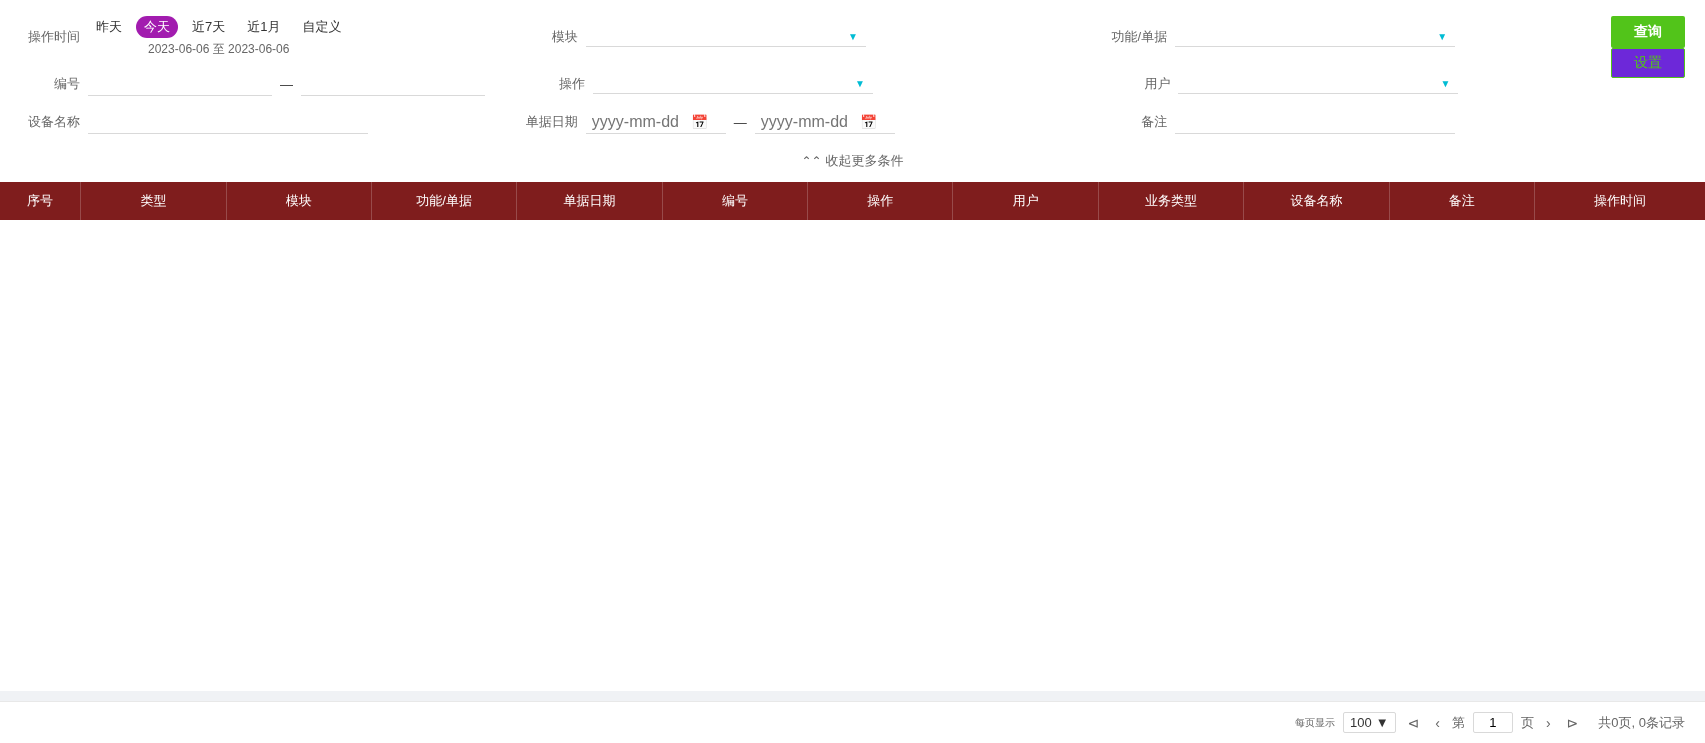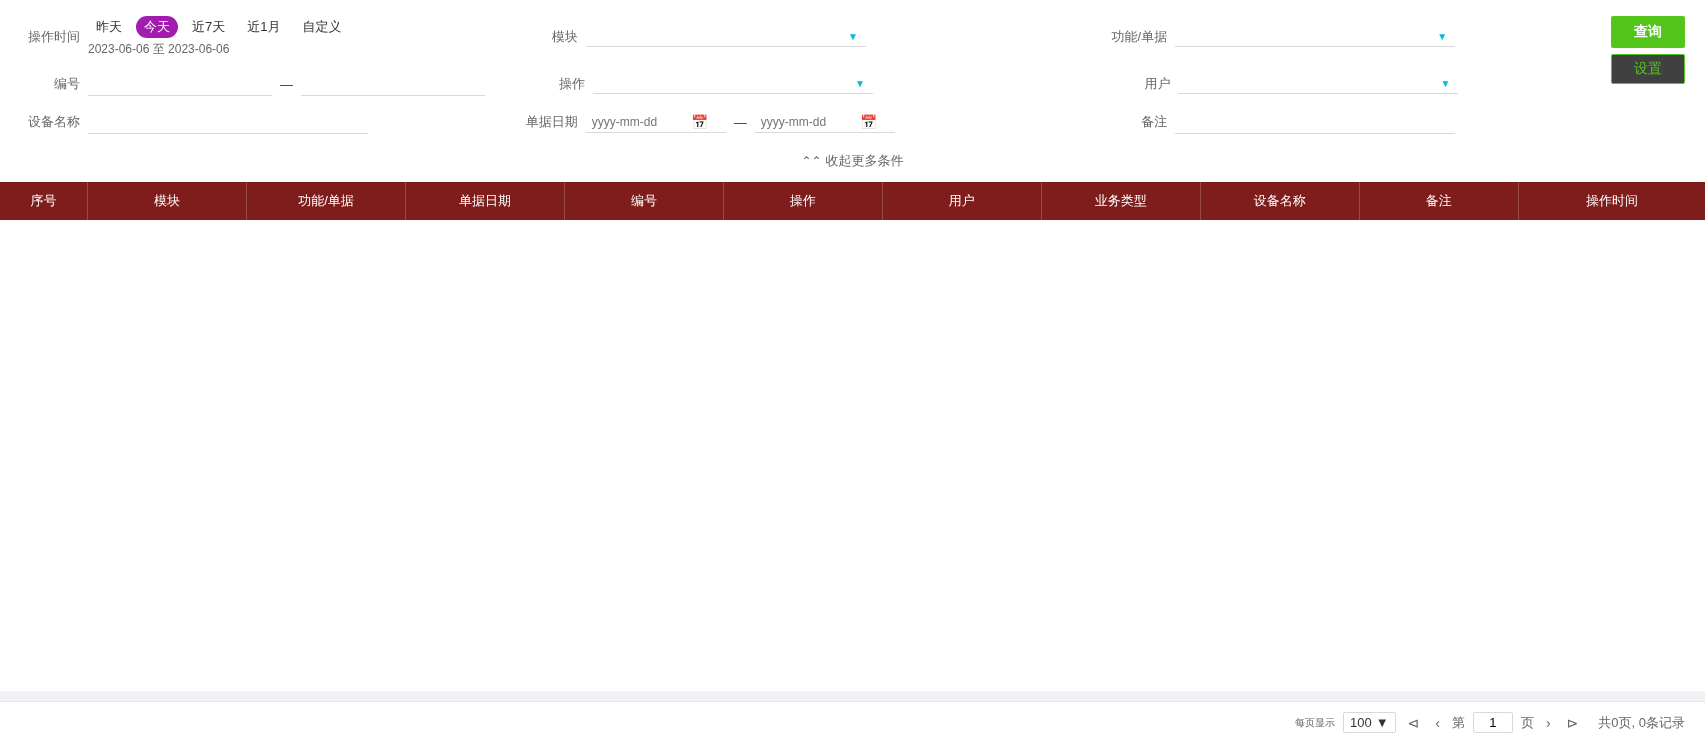--- a/index.html
+++ b/index.html
@@ -14,43 +14,43 @@
     .export-btn { display: flex; align-items: center; gap: 4px; color: #666; font-size: 13px; cursor: pointer; border: none; background: none; }
     .export-icon { font-size: 14px; }
 
     .filter-label { color: #666; font-size: 13px; min-width: 60px; text-align: right; margin-right: 8px; white-space: nowrap; }
 
     
     .time-filter-group { display: flex; flex-direction: column; }
     .time-btns { display: flex; align-items: center; gap: 6px; }
     .time-btn { padding: 2px 8px; border: none; background: none; cursor: pointer; font-size: 13px; color: #333; border-radius: 12px; text-align: center; }
     .time-btn.active { background: #a21caf; color: #fff; border-radius: 12px; padding: 2px 8px; }
-    .time-range { font-size: 12px; color: #666; margin-top: 3px; }
+    .time-range { font-size: 12px; color: #666; margin-top: 3px; text-align: center; }
     .filter-select { display: flex; align-items: center; border-bottom: 1px solid #d9d9d9; padding: 4px 8px; min-width: 200px; cursor: pointer; justify-content: space-between; }
     .filter-select.wide { min-width: 280px; }
     .chevron { color: #00bcd4; font-size: 10px; margin-left: 4px; }
 
     
     .filter-input { border: none; border-bottom: 1px solid #d9d9d9; outline: none; padding: 4px 4px; font-size: 13px; min-width: 160px; background: transparent; color: #333; }
     .filter-input::placeholder { color: #bbb; }
 
     
     .range-dash { margin: 0 8px; color: #333; }
 
     
     .date-input-wrap { display: flex; align-items: center; border-bottom: 1px solid #d9d9d9; padding: 2px 6px; min-width: 140px; }
-    .date-input { border: none; outline: none; font-size: 12px; color: #bbb; background: transparent; width: 100px; }
+    .date-input { border: none; outline: none; font-size: 16px; color: #bbb; background: transparent; width: 100px; }
     .cal-icon { color: #00bcd4; font-size: 14px; cursor: pointer; }
 
     
     .collapse-row { display: flex; justify-content: center; margin-top: 8px; }
     .collapse-btn { display: flex; align-items: center; gap: 4px; color: #666; font-size: 13px; cursor: pointer; border: none; background: none; padding: 4px 12px; }
     .collapse-icon { font-size: 12px; color: #666; }
     .query-btn { background: #52c41a; color: #fff; border: none; padding: 7px 22px; font-size: 14px; border-radius: 2px; cursor: pointer; font-weight: bold; }
-    .settings-btn { background: #404040; color: #52c41a; border: 1px solid #52c41a; padding: 5px 22px; font-size: 14px; border-radius: 2px; cursor: pointer; }
+    .settings-btn { background: #6d28d9; color: #52c41a; border: 1px solid #52c41a; padding: 5px 22px; font-size: 14px; border-radius: 2px; cursor: pointer; }
 
     
     .table-area { background: #fff; margin-top: 0; flex: 1; }
     .table-header { background: #7f1d1d; display: flex; }
     .th { color: #fff; font-size: 13px; padding: 10px 8px; text-align: center; border-right: 1px solid rgba(255,255,255,0.2); flex: 1; white-space: nowrap; }
     .th:first-child { flex: 0.5; }
     .th:last-child { border-right: none; flex: 1.2; }
 
     .table-body { background: #fff; min-height: 340px; }
 
@@ -66,21 +66,21 @@
 
     
     .scrollbar-area { background: #f0f2f5; height: 10px; }
 
     .filter-section { background: #fff; padding: 16px 20px 8px 20px; position: relative; }
     .row1, .row2, .row3 { display: flex; align-items: center; margin-bottom: 14px; }
     .col-left { display: flex; align-items: center; flex: 1; }
     .col-mid { display: flex; align-items: center; flex: 1.2; margin-left: 40px; }
     .col-right { display: flex; align-items: center; flex: 1; margin-left: 40px; }
 
-    .abs-btns { position: absolute; right: 20px; top: 16px; display: flex; flex-direction: column; gap: 6px; }
+    .abs-btns { position: absolute; right: 20px; top: 16px; display: flex; flex-direction: column; }
   </style>
 </head>
 <body>
 
 <div class="page-container">
 
 
   <div class="filter-section">
 
     <div class="row1">
@@ -181,20 +181,21 @@
 
     <div class="abs-btns">
       <button class="query-btn">查询</button>
       <button class="settings-btn">设置</button>
     </div>
   </div>
 
   <div class="table-area">
     <div class="table-header">
       <div class="th">序号</div>
+      <div class="th">类型</div>
       <div class="th">模块</div>
       <div class="th">功能/单据</div>
       <div class="th">单据日期</div>
       <div class="th">编号</div>
       <div class="th">操作</div>
       <div class="th">用户</div>
       <div class="th">业务类型</div>
       <div class="th">设备名称</div>
       <div class="th">备注</div>
       <div class="th">操作时间</div>

